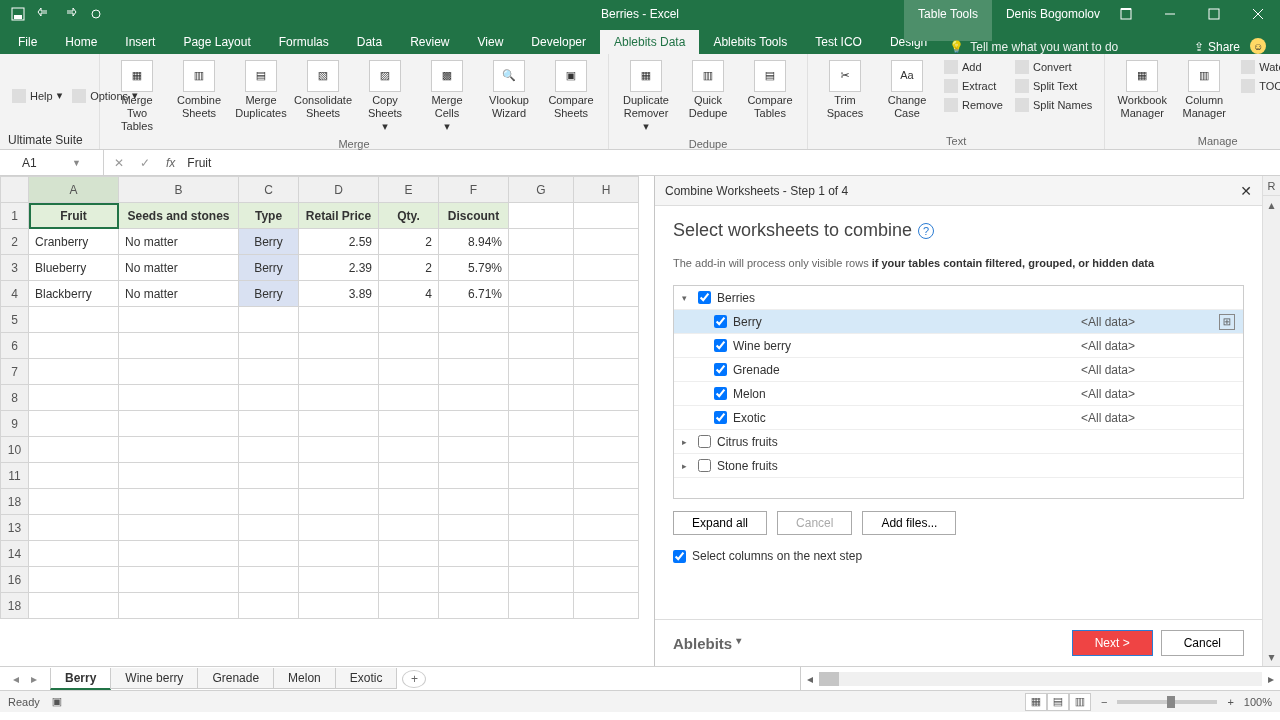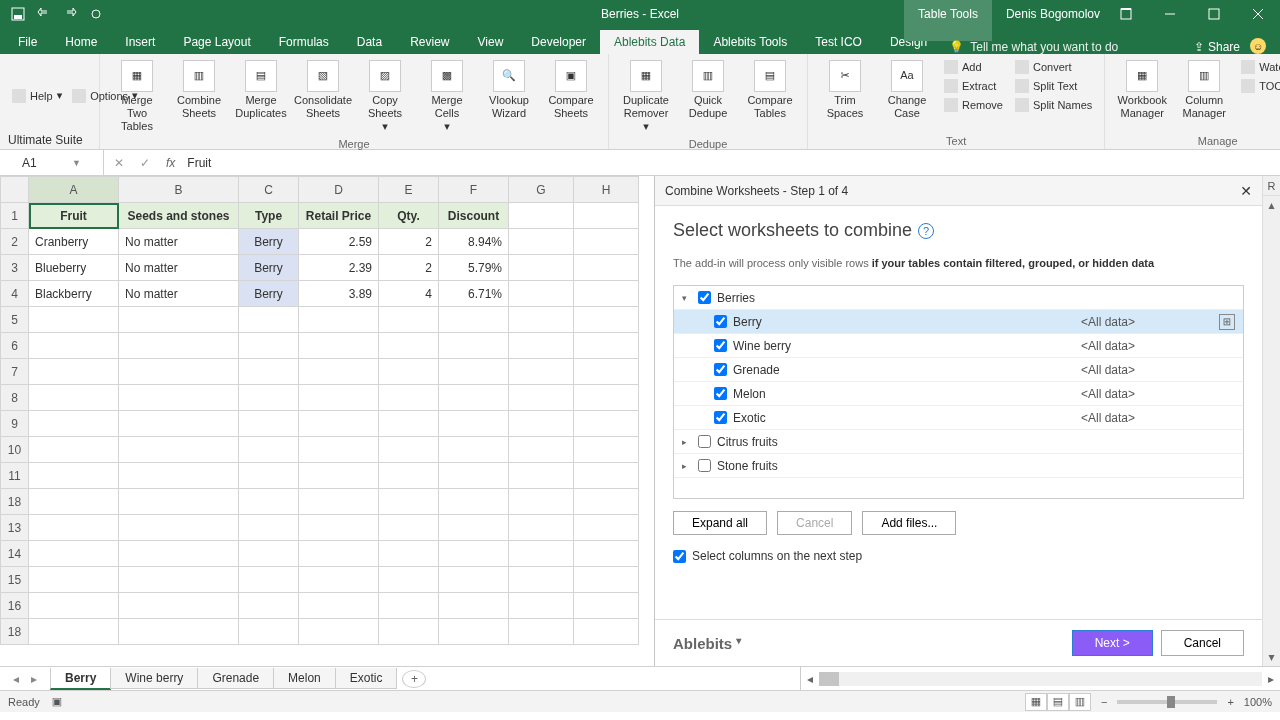--- a/index.html
+++ b/index.html
@@ -82,21 +82,21 @@
 .tree-row .exp { width: 10px; color: #666; font-size: 9px; cursor: pointer; }
 .tree-row input[type=checkbox] { width: 13px; height: 13px; }
 .pane-btns { display: flex; gap: 10px; margin-top: 12px; }
 .pane-btns button { padding: 4px 18px; font-size: 12px; background: #fff; border: 1px solid #aaa; cursor: pointer; }
 .pane-btns button:disabled { color: #aaa; }
 .next-step { margin-top: 14px; font-size: 12px; display:flex;align-items:center;gap:6px; }
 .pane-footer { border-top: 1px solid #ddd; padding: 10px 18px; display: flex; align-items: center; }
 .pane-footer .brand { font-size: 15px; color: #666; font-weight: 600; display:flex;gap:4px; }
 .pane-footer .actions { margin-left: auto; display: flex; gap: 8px; }
 .pane-footer button { padding: 5px 22px; font-size: 12px; border: 1px solid #aaa; background: #fff; cursor: pointer; }
-.pane-footer button.primary { background: #8b5cf6; color: #fff; border-color: #2b7cd3; }
+.pane-footer button.primary { background: #ef4444; color: #fff; border-color: #2b7cd3; }
 
 
 .sheet-tabs { height: 24px; background: #fff; border-top: 1px solid #d0d0d0; display: flex; align-items: center; font-size: 12px; }
 .sheet-tabs .nav { display: flex; gap: 2px; padding: 0 8px; color: #888; }
 .sheet-tabs .nav span { width: 16px; text-align: center; cursor: pointer; }
 .sheet-tabs .tab { padding: 3px 14px; border: 1px solid #ccc; border-top: none; margin-right: -1px; cursor: pointer; background: #f5f5f5; }
 .sheet-tabs .tab.active { background: #fff; border-bottom: 2px solid #217346; font-weight: 600; }
 .sheet-tabs .add { width: 24px; text-align: center; cursor: pointer; color: #666; border:1px solid #ccc;border-radius:50%;margin-left:6px;height:18px;line-height:16px; }
 .sheet-tabs .hscroll { margin-left: auto; width: 480px; border-left:1px solid #ccc; display:flex;align-items:center;height:100%; }
 .sheet-tabs .hscroll .bar { flex:1;height:14px;background:#f0f0f0;display:flex; }
@@ -487,31 +487,20 @@
             <td></td>
             <td></td>
             <td></td>
             <td></td>
             <td></td>
             <td></td>
             <td></td>
             <td></td>
           </tr>
       <tr>
-            <th class="rowh">15</th>
-            <td></td>
-            <td></td>
-            <td></td>
-            <td></td>
-            <td></td>
-            <td></td>
-            <td></td>
-            <td></td>
-          </tr>
-      <tr>
             <th class="rowh">16</th>
             <td></td>
             <td></td>
             <td></td>
             <td></td>
             <td></td>
             <td></td>
             <td></td>
             <td></td>
           </tr>

